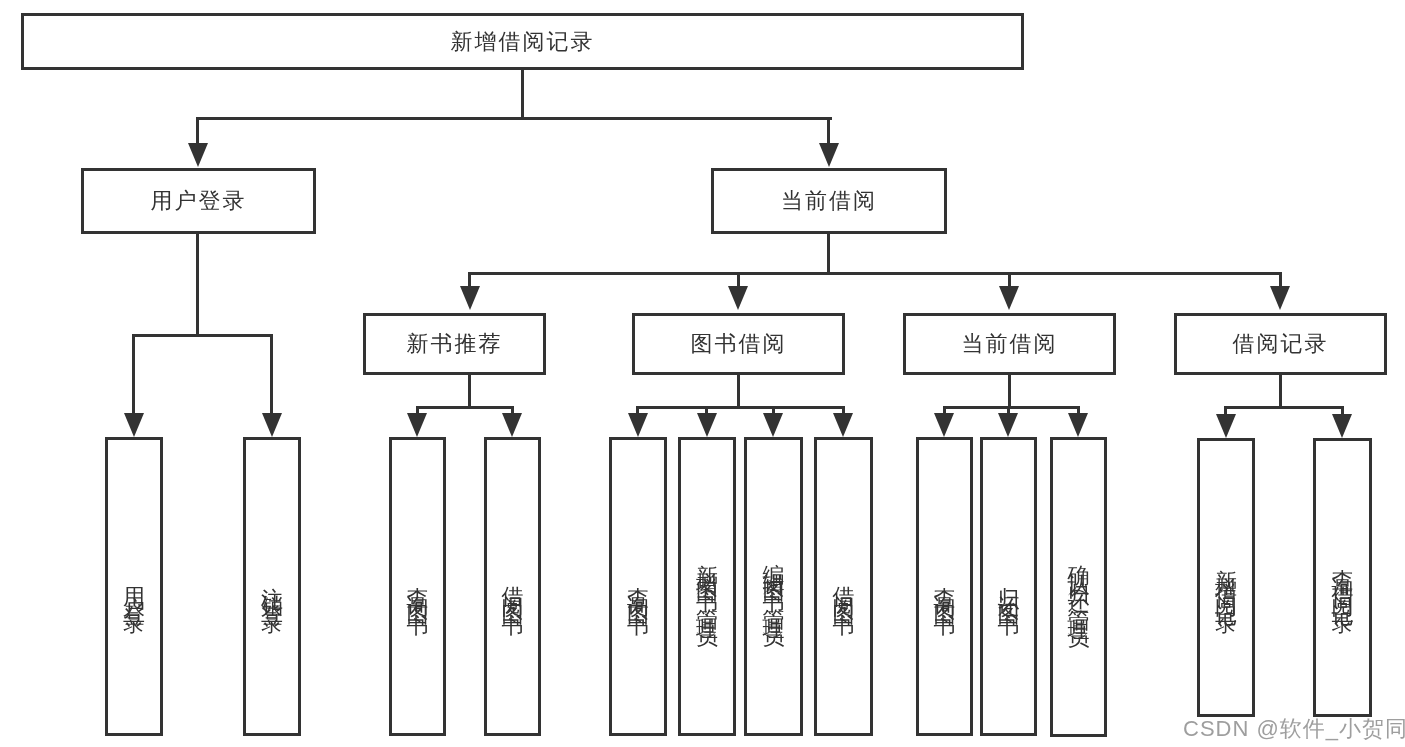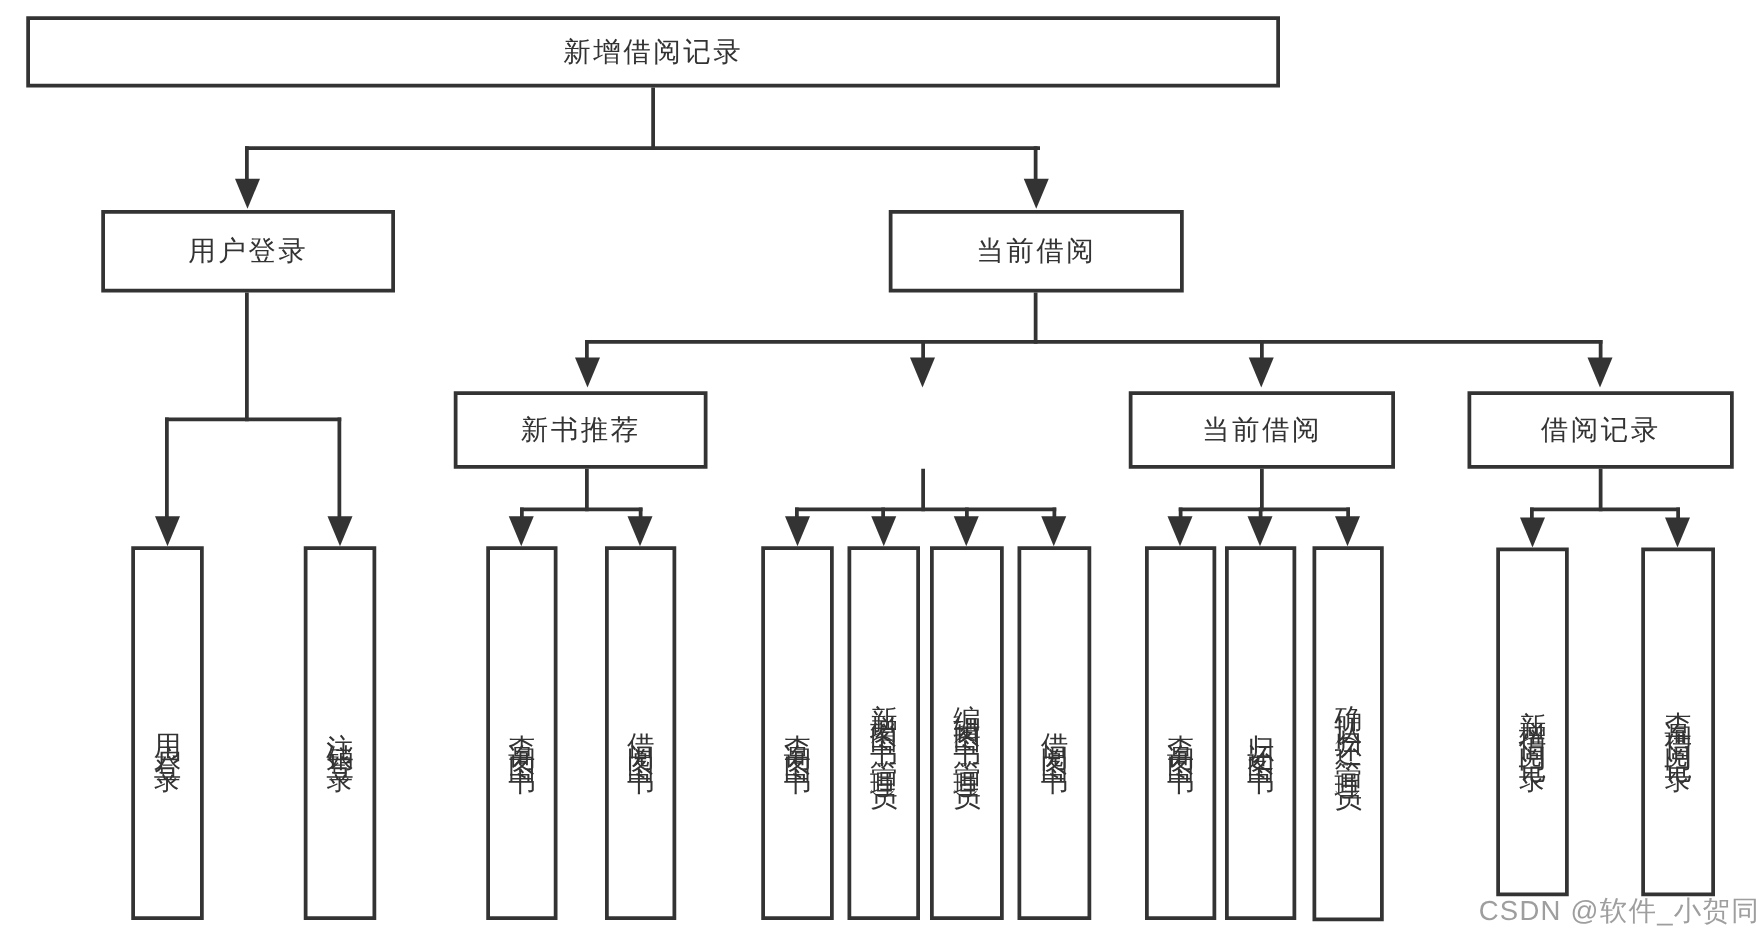--- a/index.html
+++ b/index.html
@@ -89,22 +89,25 @@
   <div class="line" style="left:468px;top:272px;width:814px;height:3px;"></div>
   <div class="line" style="left:468px;top:272px;width:3px;height:16px;"></div>
   <div class="line" style="left:737px;top:272px;width:3px;height:16px;"></div>
   <div class="line" style="left:1008px;top:272px;width:3px;height:16px;"></div>
   <div class="line" style="left:1279px;top:272px;width:3px;height:16px;"></div>
   <div class="arrow" style="left:460px;top:286px;"></div>
   <div class="arrow" style="left:728px;top:286px;"></div>
   <div class="arrow" style="left:999px;top:286px;"></div>
   <div class="arrow" style="left:1270px;top:286px;"></div>
 
-  <div class="node" style="left:363px;top:313px;width:203px;height:62px;">
+  <div class="node" style="left:363px;top:313px;width:183px;height:62px;">
     <span class="hlbl">新书推荐</span>
+  </div>
+  <div class="node" style="left:632px;top:313px;width:213px;height:62px;">
+    <span class="hlbl">图书借阅</span>
   </div>
   <div class="node" style="left:903px;top:313px;width:213px;height:62px;text-align:center;">
     <span class="hlbl">当前借阅</span>
   </div>
   <div class="node" style="left:1174px;top:313px;width:213px;height:62px;">
     <span class="hlbl">借阅记录</span>
   </div>
 
   <div class="line" style="left:468px;top:375px;width:3px;height:34px;"></div>
   <div class="line" style="left:416px;top:406px;width:98px;height:3px;"></div>

